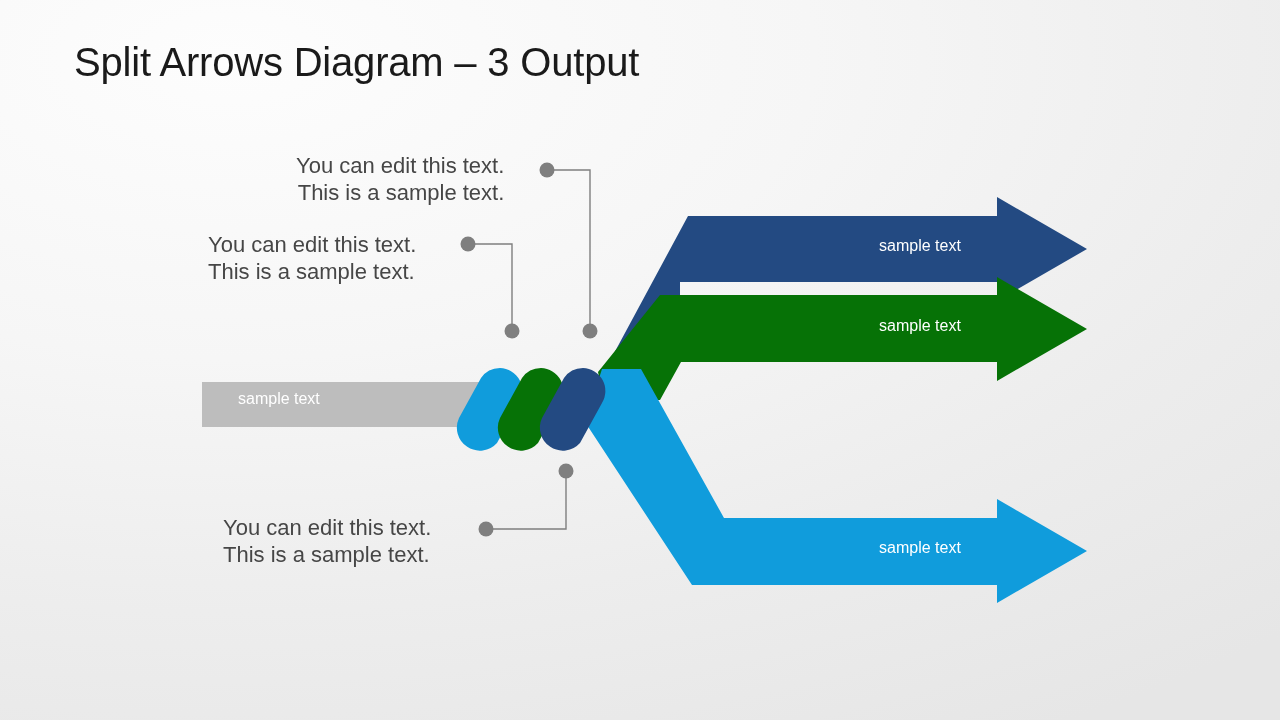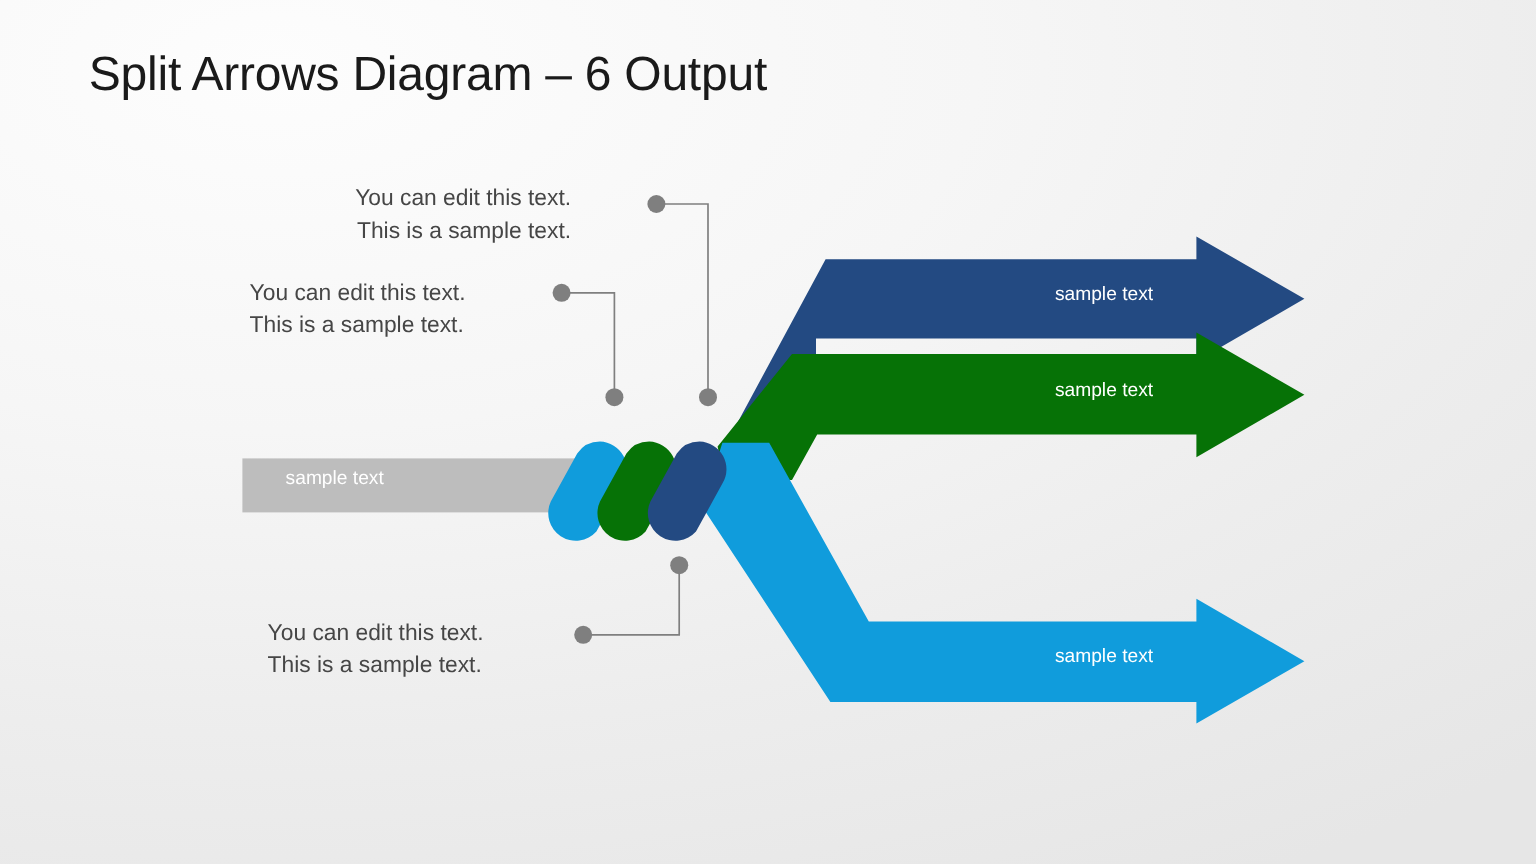--- a/index.html
+++ b/index.html
@@ -33,21 +33,21 @@
   }
   #diagram {
     position: absolute;
     left: 0;
     top: 0;
     width: 1280px;
     height: 720px;
   }
   .callout {
     position: absolute;
-    font-size: 19px;
+    font-size: 22px;
     line-height: 27px;
     color: #464646;
     white-space: nowrap;
   }
   .callout-a { left: 296px; top: 152px; text-align: right; }
   .callout-b { left: 208px; top: 231px; text-align: left; }
   .callout-c { left: 223px; top: 514px; text-align: left; }
   .callout div { display: block; }
   .arrow-label {
     position: absolute;
@@ -59,21 +59,21 @@
   .lbl-navy  { left: 830px; top: 237px; width: 180px; }
   .lbl-green { left: 830px; top: 317px; width: 180px; }
   .lbl-blue  { left: 830px; top: 539px; width: 180px; }
   .lbl-input { left: 238px; top: 390px; width: 180px; text-align: left; }
 </style>
 </head>
 <body>
 
 <div id="slide">
 
-  <div id="title">Split Arrows Diagram – 6 Output</div>
+  <div id="title">Split Arrows Diagram – 3 Output</div>
 
   <svg id="diagram" viewBox="0 0 1280 720" xmlns="http://www.w3.org/2000/svg">
 
     <rect x="202" y="382" width="330" height="45" fill="#BDBDBD"></rect>
 
     <path fill="#234A82" d="M 688 216
              L 997 216
              L 997 197
              L 1087 249
              L 997 301

